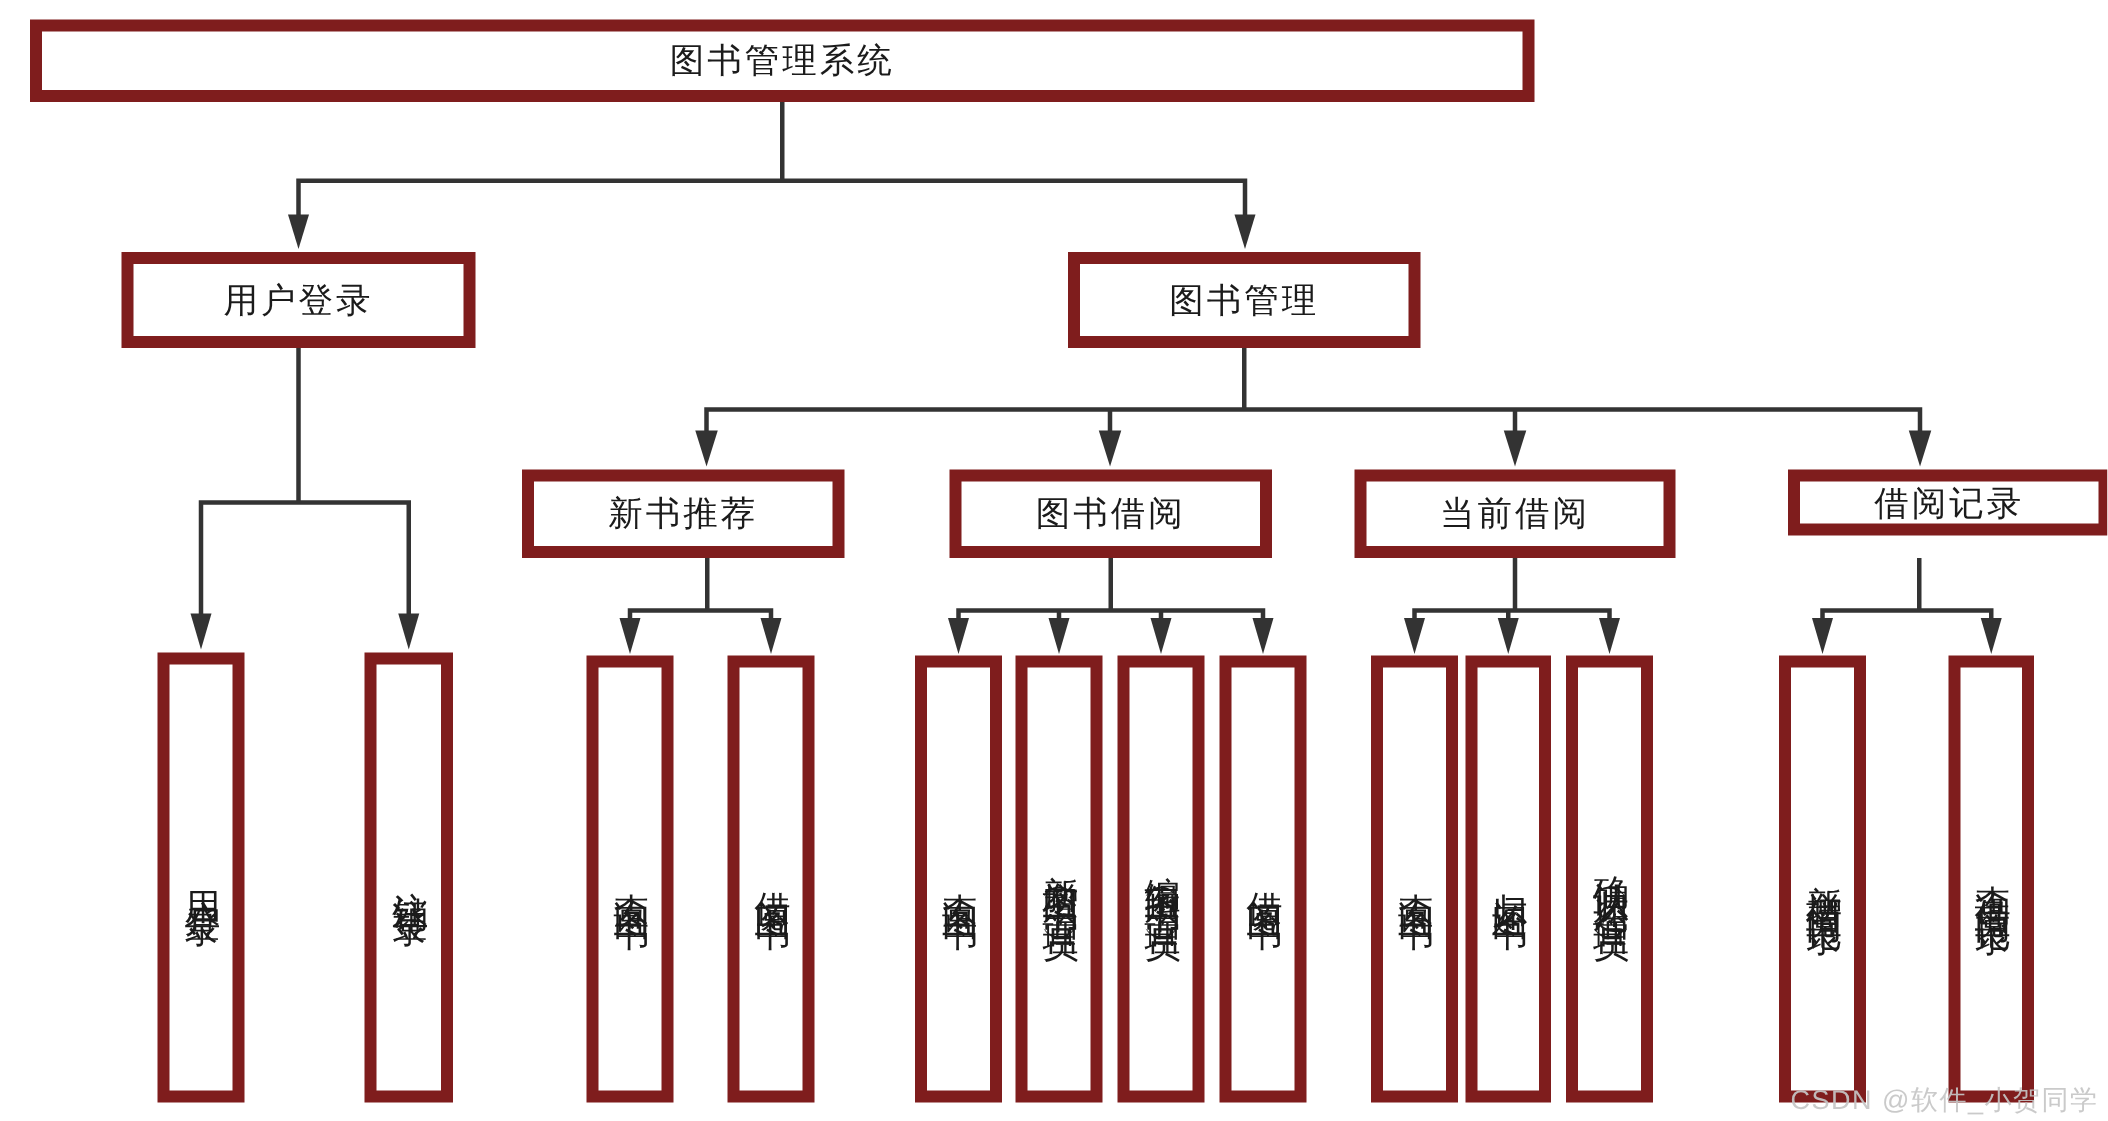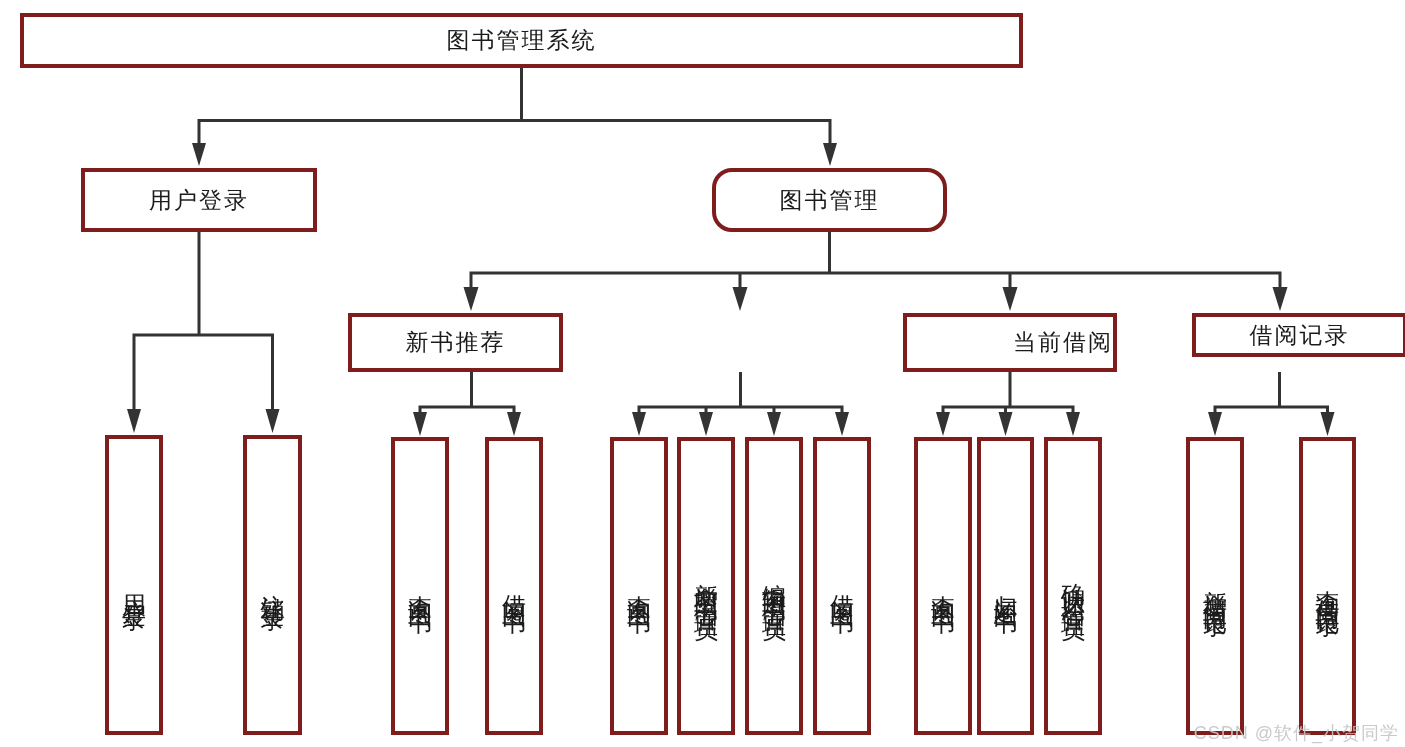--- a/index.html
+++ b/index.html
@@ -3,21 +3,21 @@
 <meta charset="utf-8">
 <style>
   html,body { margin:0; padding:0; background:#ffffff; }
   .stage {
     position:relative; width:1405px; height:747px; background:#ffffff;
     font-family:"Liberation Sans", sans-serif; overflow:hidden;
   }
   .connectors { position:absolute; left:0; top:0; width:1405px; height:747px; }
   .node {
     position:absolute; box-sizing:border-box;
-    border:4px solid #7f1d1d; background:#ffffff;
+    border:8px solid #7f1d1d; background:#ffffff;
     display:flex; align-items:center; justify-content:center;
     color:#1b1b1b;
   }
   .h-node { font-size:23px; letter-spacing:2px; white-space:nowrap; }
   .v-node {
     writing-mode:vertical-rl; text-orientation:mixed;
     font-size:24px; letter-spacing:5px; line-height:1;
   }
   .watermark {
     position:absolute; right:6px; bottom:2px;
@@ -77,28 +77,31 @@
     </g>
   </svg>
 
   <div class="node h-node" style="left:20px; top:13px; width:1003px; height:55px;">
     <span>图书管理系统</span>
   </div>
 
   <div class="node h-node" style="left:81px; top:168px; width:236px; height:64px;">
     <span>用户登录</span>
   </div>
-  <div class="node h-node" style="left:712px; top:168px; width:235px; height:64px;border-radius:20px;">
+  <div class="node h-node" style="left:712px; top:168px; width:235px; height:64px;">
     <span>图书管理</span>
   </div>
 
   <div class="node h-node" style="left:348px; top:313px; width:215px; height:59px;">
     <span>新书推荐</span>
   </div>
-  <div class="node h-node" style="left:903px; top:313px; width:214px; height:59px;justify-content:flex-end;">
+  <div class="node h-node" style="left:633px; top:313px; width:215px; height:59px;">
+    <span>图书借阅</span>
+  </div>
+  <div class="node h-node" style="left:903px; top:313px; width:214px; height:59px;">
     <span>当前借阅</span>
   </div>
   <div class="node h-node" style="left:1172px; top:313px; width:215px; height:44px;margin-left:20px;">
     <span>借阅记录</span>
   </div>
 
   <div class="node v-node" style="left:105px; top:435px; width:58px; height:300px;">
     <span>用户登录</span>
   </div>
   <div class="node v-node" style="left:243px; top:435px; width:59px; height:300px;">

